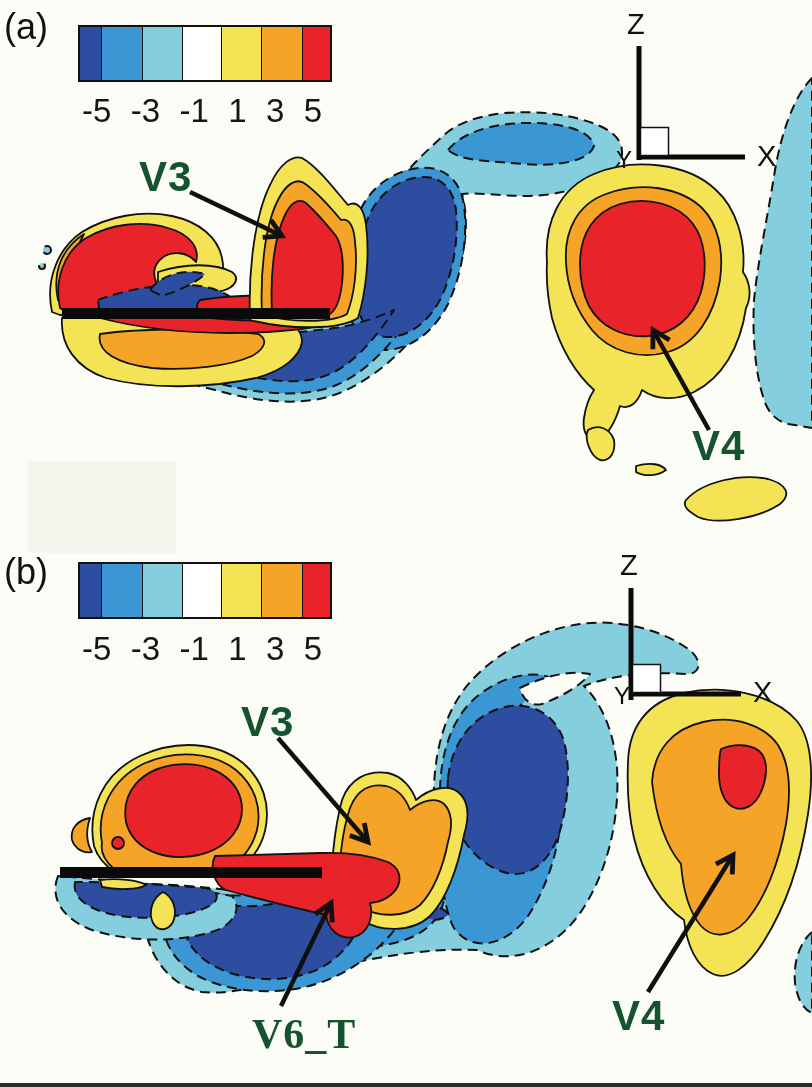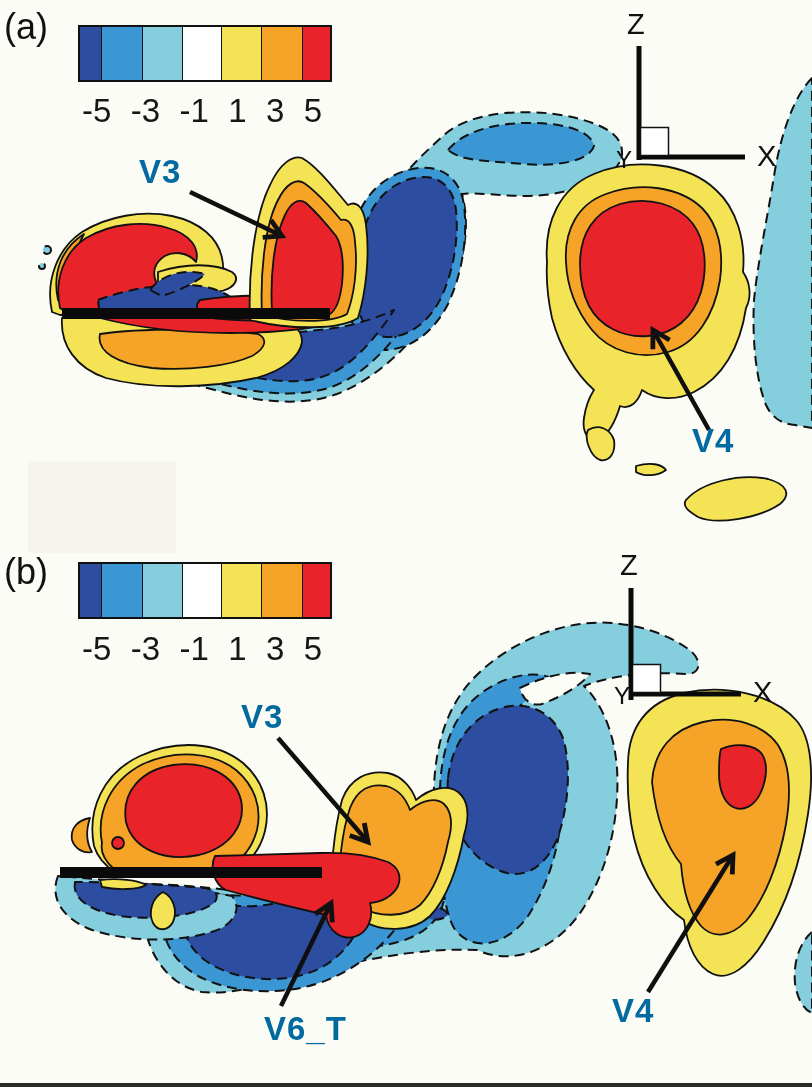--- a/index.html
+++ b/index.html
@@ -1,21 +1,21 @@
 <!DOCTYPE html>
 <html style="--bg: #fcfcf6; --p-dark_blue: #2c4da0; --p-medium_blue: #3b97d3; --p-cyan: #85cede; --p-white: #ffffff; --p-yellow: #f4e455; --p-orange: #f6a427; --p-red: #e8242a;"><head>
 <meta charset="utf-8">
 <style>
   html,body{margin:0;padding:0;background:#e8e8e8;}
   .stage{position:relative;width:812px;height:1087px;overflow:hidden;
          background:var(--bg,#fcfcf6);font-family:"Liberation Sans",sans-serif;color:#111;}
   .stage svg{position:absolute;left:0;top:0;}
   .abs{position:absolute;}
   .panel-tag{font-size:36px;font-weight:400;color:#111;}
-  .vlabel{font-size:33px;font-weight:700;color:#0369a1;letter-spacing:1px;}
+  .vlabel{font-size:42px;font-weight:700;color:#14532d;letter-spacing:1px;}
   .axis-letter{font-size:29px;font-weight:400;color:#111;}
   .colorbar{display:flex;height:57px;width:254px;border:2px solid #111;box-sizing:border-box;background:#fff;}
   .colorbar .sw{height:100%;border-right:1.5px solid #111;box-sizing:border-box;}
   .colorbar .sw:last-child{border-right:none;}
   .ticks{display:flex;justify-content:space-between;width:240px;font-size:33px;color:#161616;}
   .ticks span{display:inline-block;}
   .faint-box{background:#f5f5ee;}
   .bottom-strip{background:#2b2b28;}
   
   .f-dark_blue{fill:var(--p-dark_blue)} .f-medium_blue{fill:var(--p-medium_blue)}
@@ -179,20 +179,20 @@
   </div>
   <div class="abs ticks" style="left:82px;top:630px;">
     <span>-5</span>
     <span>-3</span>
     <span>-1</span>
     <span>1</span>
     <span>3</span>
     <span>5</span>
   </div>
   <div class="abs vlabel" style="left:241px;top:698px;">V3</div>
-  <div class="abs vlabel" style="left:264px;top:1010px;">V6_T</div>
+  <div class="abs vlabel" style="left:252px;top:1010px;font-family:Liberation Serif, serif;">V6_T</div>
   <div class="abs vlabel" style="left:612px;top:992px;">V4</div>
   <div class="abs axis-letter" style="left:620px;top:549px;">Z</div>
   <div class="abs axis-letter" style="left:753px;top:676px;">X</div>
   <div class="abs axis-letter" style="left:614px;top:682px;font-size:24px;">Y</div>
 
   <div class="abs bottom-strip" style="left:0;top:1083px;width:812px;height:4px;"></div>
 </div>
 
 </body></html>

